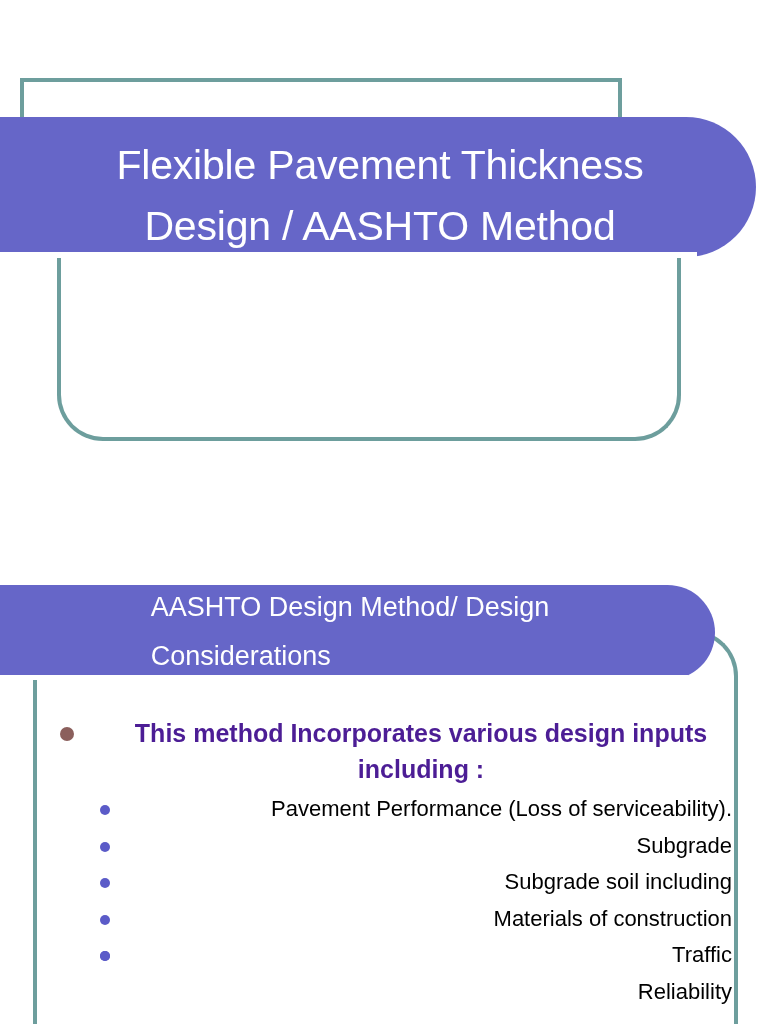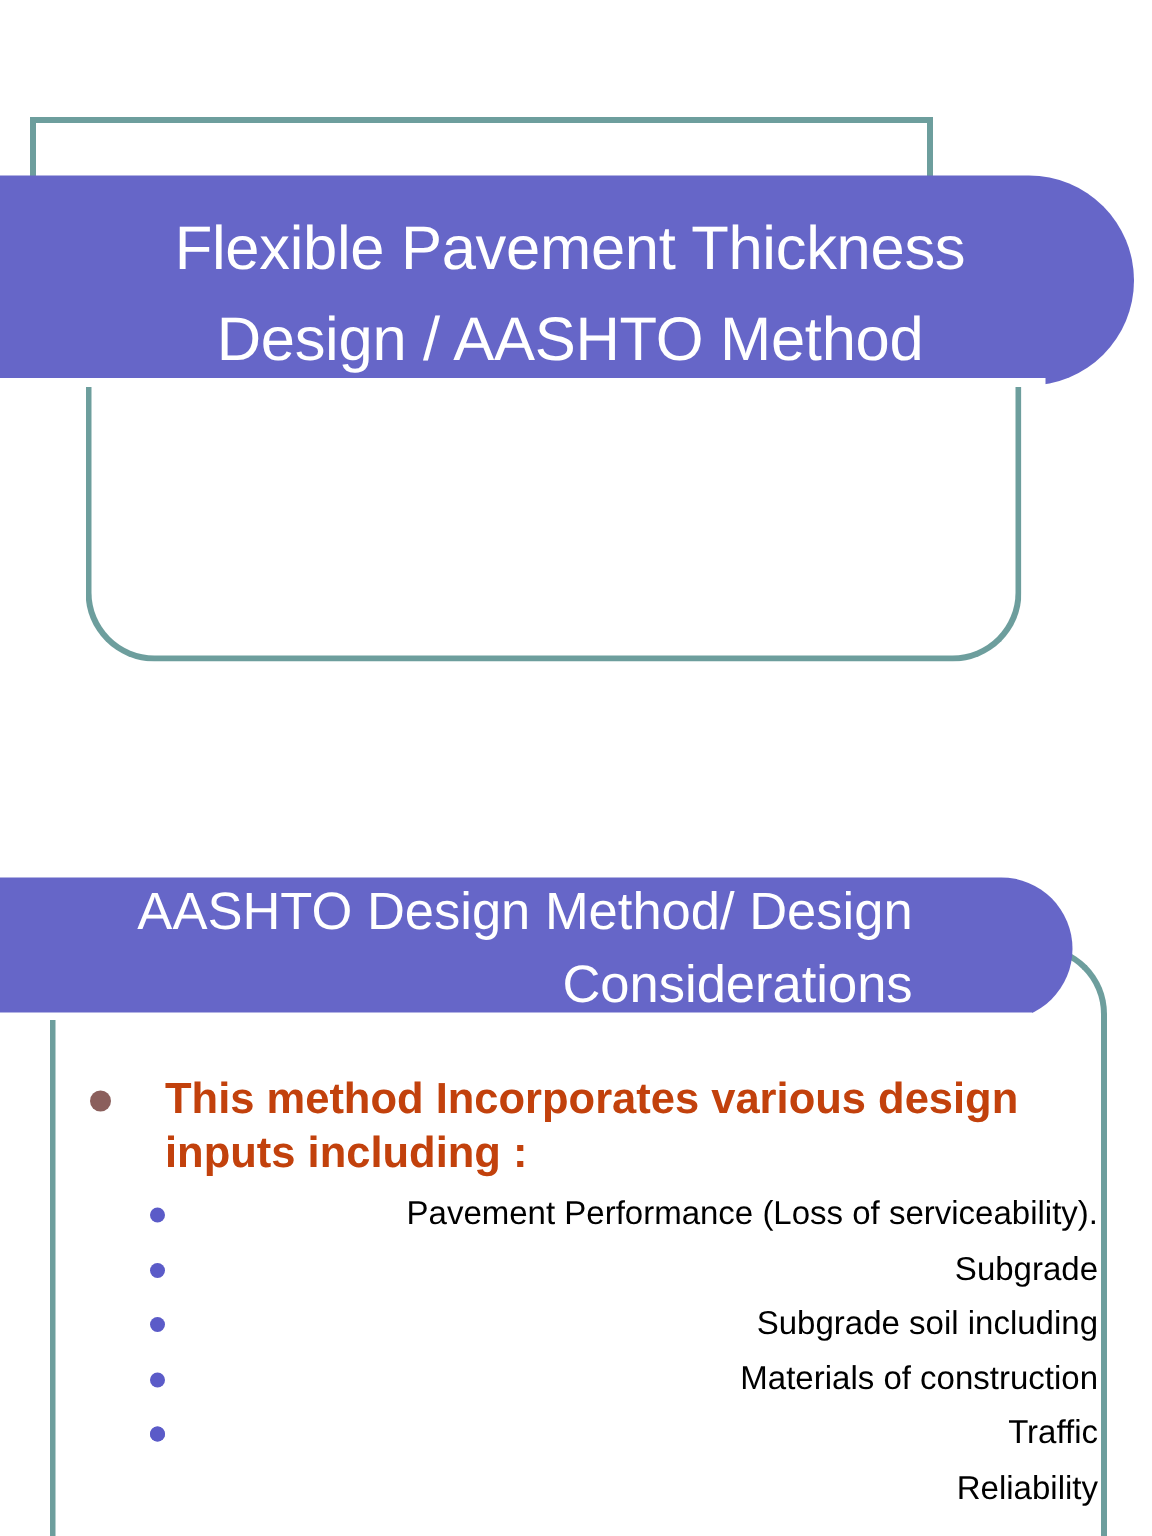--- a/index.html
+++ b/index.html
@@ -136,23 +136,23 @@
     position: absolute;
     left: 30px;
     top: 26px;
     width: 640px;
     height: 92px;
     display: flex;
     flex-direction: column;
     align-items: center;
     justify-content: center;
     color: #ffffff;
-    font-size: 35px;
+    font-size: 27px;
     line-height: 49px;
-    text-align: right;
+    text-align: left;
     white-space: pre-line;
   }
 
   .s2-underline {
     position: absolute;
     left: 0;
     top: 115px;
     width: 688px;
     height: 5px;
     background: #ffffff;
@@ -162,25 +162,26 @@
     position: absolute;
     left: 52px;
     top: 155px;
     width: 680px;
   }
 
   .bullet-l1 {
     position: relative;
     display: block;
     padding-left: 58px;
-    color: #c2410c;
-    font-size: 29px;
+    color: #4c1d95;
+    font-size: 25px;
     line-height: 36px;
     font-weight: bold;
     margin-bottom: 4px;
+    text-align: center;
   }
   .bullet-l1 .dot {
     position: absolute;
     left: 8px;
     top: 12px;
     width: 14px;
     height: 14px;
     border-radius: 50%;
     background: #8b5f5c;
   }

